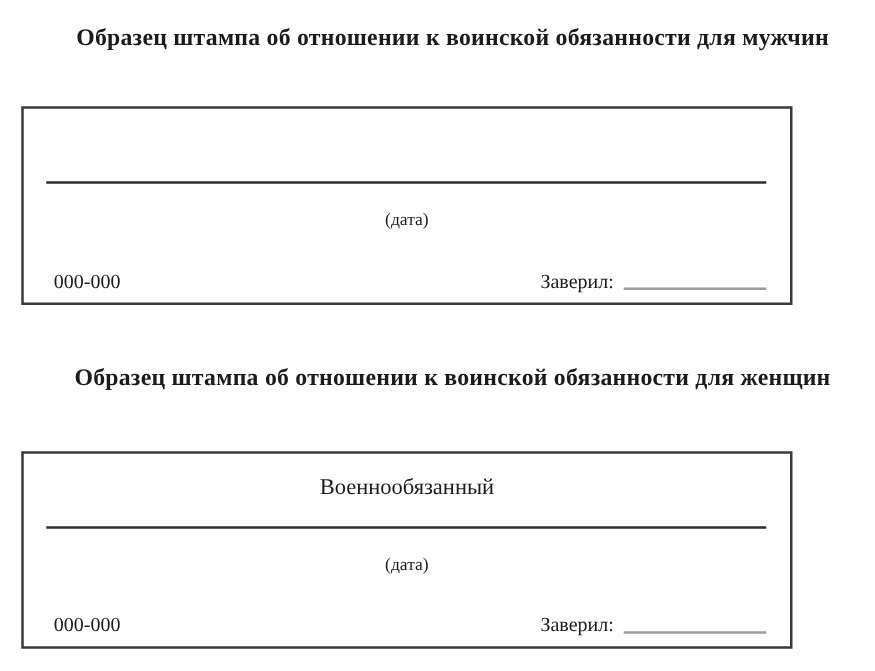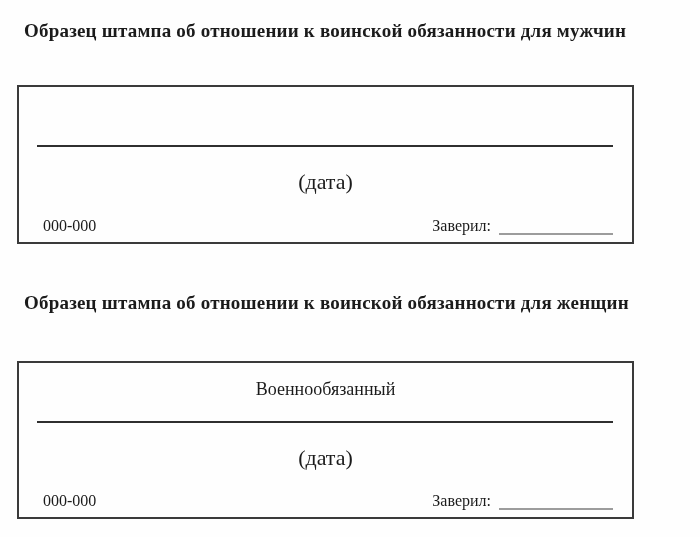--- a/index.html
+++ b/index.html
@@ -10,21 +10,21 @@
     background: var(--background, #fefefe);
     color: var(--text-color, #1b1b1b);
     font-family: "Liberation Serif", serif;
     overflow: hidden;
   }
   .doc-title {
     position: absolute;
     left: 24px;
     right: 0;
     margin: 0;
-    text-align: left;
+    text-align: center;
     font-size: 19px;
     font-weight: 700;
     letter-spacing: 0.2px;
     white-space: nowrap;
   }
   .title-men { top: 20px; }
   .title-women { top: 292px; }
   .stamp-box {
     position: absolute;
     left: 17px;
@@ -43,31 +43,31 @@
   .stamp-rule {
     position: absolute;
     top: 58px; left: 18px; right: 19px;
     height: 0;
     border-top: 2px solid var(--rule-color, #2f2f2f);
   }
   .stamp-date {
     position: absolute;
     top: 82px; left: 0; right: 0;
     text-align: center;
-    font-size: 22px;
+    font-size: 14px;
   }
   .stamp-footer {
     position: absolute;
     left: 24px; right: 19px; bottom: 7px;
     display: flex;
     justify-content: space-between;
     align-items: baseline;
     font-size: 16px;
   }
-  .stamp-certify { display: inline-flex; align-items: flex-end; }
+  .stamp-certify { display: inline-flex; align-items: flex-start; }
   .signature-line {
     display: inline-block;
     width: 114px;
     height: 13px;
     margin-left: 8px;
     border-bottom: 2px solid var(--signature-line-color, #9c9c9c);
   }
 </style>
 </head>
 <body>

